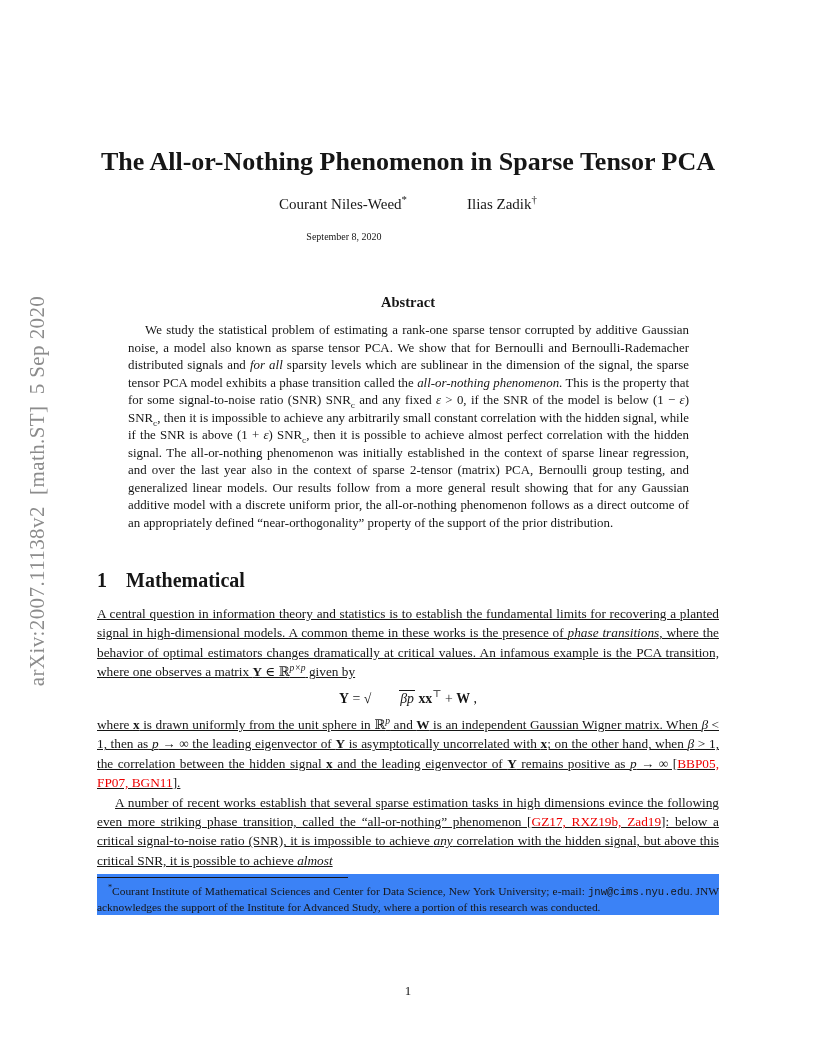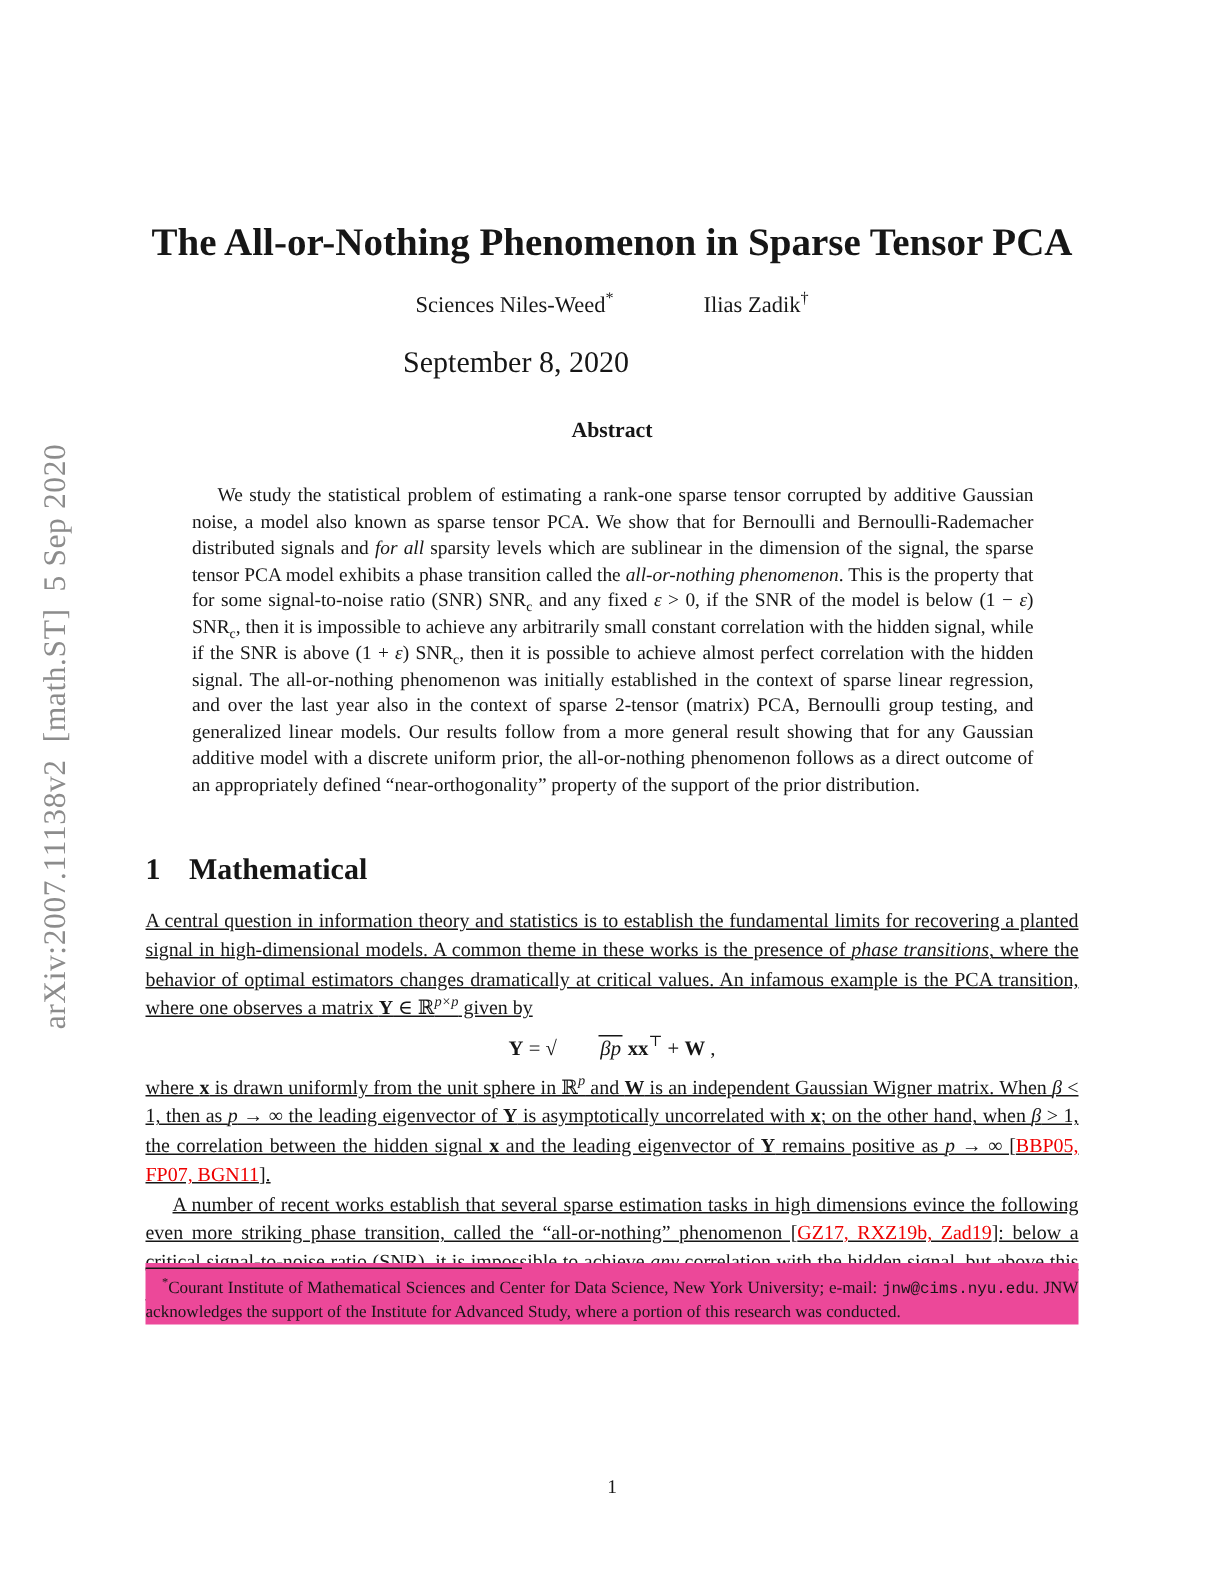--- a/index.html
+++ b/index.html
@@ -16,57 +16,57 @@
     color:var(--arxiv-stamp,#8c8c8c);
   }
   .title {
     position:absolute; top:147px; left:48px; width:720px;
     text-align:center; font-size:26px; font-weight:bold;
   }
   .authors {
     position:absolute; top:196px; left:0; width:816px;
     display:flex; justify-content:center; gap:60px; font-size:15px;
   }
-  .date { position:absolute; top:231px; left:0; width:688px; text-align:center; font-size:20px; }
-  .abs-head { position:absolute; top:279px; left:0; width:816px; text-align:center; font-size:14.5px; font-weight:bold; }
+  .date { position:absolute; top:231px; left:0; width:688px; text-align:center; font-size:10px; }
+  .abs-head { position:absolute; top:294px; left:0; width:816px; text-align:center; font-size:14.5px; font-weight:bold; }
   .abs-body {
     position:absolute; top:322px; left:128px; width:561px;
     font-size:12.9px; line-height:17.55px; text-align:justify; text-indent:17px;
   }
   .sec-head { position:absolute; top:569px; left:97px; font-size:20px; font-weight:bold; }
   .sec-num { margin-right:19px; }
   .body-text {
     position:absolute; top:604px; left:97px; width:622px;
     font-size:13.3px; line-height:19.4px; text-align:justify;
   }
   .para { margin:0;text-decoration:underline; }
   .para.indent { text-indent:18px; }
   .equation { text-align:center; margin:7px 0; font-size:13.8px; }
-  .footnote-area { position:absolute; top:842px; left:97px; width:622px; background:#ec4899; padding-top:3px; }
+  .footnote-area { position:absolute; top:874px; left:97px; width:622px; background:#3b82f6; padding-top:3px; }
   .footnote-rule { width:251px; height:0; border-top:1.4px solid #161616; margin-bottom:6px; }
   .footnote { margin:0; font-size:11.4px; line-height:14.9px; text-align:justify; text-indent:11px; }
   .page-number { position:absolute; top:983px; left:0; width:816px; text-align:center; font-size:13px; }
   .it { font-style:italic; }
   .bf { font-weight:bold; }
   .link { color:var(--citation-link,#ee0000); }
   .tt { font-family:"Liberation Mono","DejaVu Sans Mono",monospace; font-size:0.93em; }
   .ol { border-top:1.2px solid currentColor; font-style:italic; padding:0 1px;margin-left:28px; }
   sup, sub { font-size:0.72em; line-height:0; }
 </style>
 </head>
 <body>
 
 <div class="page">
 
   <div class="arxiv-stamp">arXiv:2007.11138v2  [math.ST]  5 Sep 2020</div>
 
   <div class="title">The All-or-Nothing Phenomenon in Sparse Tensor PCA</div>
 
   <div class="authors">
-    <span class="author"><span>Sciences Niles-Weed</span><sup>*</sup></span>
+    <span class="author"><span>Courant Niles-Weed</span><sup>*</sup></span>
     <span class="author"><span>Ilias Zadik</span><sup>†</sup></span>
   </div>
 
   <div class="date">September 8, 2020</div>
 
   <div class="abs-head">Abstract</div>
 
   <div class="abs-body"><span>We study the statistical problem of estimating a rank-one sparse tensor corrupted by additive Gaussian noise, a model also known as sparse tensor PCA. We show that for Bernoulli and Bernoulli-Rademacher distributed signals and </span><span class="it">for all</span><span> sparsity levels which are sublinear in the dimension of the signal, the sparse tensor PCA model exhibits a phase transition called the </span><span class="it">all-or-nothing phenomenon</span><span>. This is the property that for some signal-to-noise ratio (SNR) SNR</span><sub>c</sub><span> and any fixed </span><span class="it">ε</span><span> &gt; 0, if the SNR of the model is below (1 − </span><span class="it">ε</span><span>) SNR</span><sub>c</sub><span>, then it is impossible to achieve any arbitrarily small constant correlation with the hidden signal, while if the SNR is above (1 + </span><span class="it">ε</span><span>) SNR</span><sub>c</sub><span>, then it is possible to achieve almost perfect correlation with the hidden signal. The all-or-nothing phenomenon was initially established in the context of sparse linear regression, and over the last year also in the context of sparse 2-tensor (matrix) PCA, Bernoulli group testing, and generalized linear models. Our results follow from a more general result showing that for any Gaussian additive model with a discrete uniform prior, the all-or-nothing phenomenon follows as a direct outcome of an appropriately defined “near-orthogonality” property of the support of the prior distribution.</span></div>
 
   <div class="sec-head">

